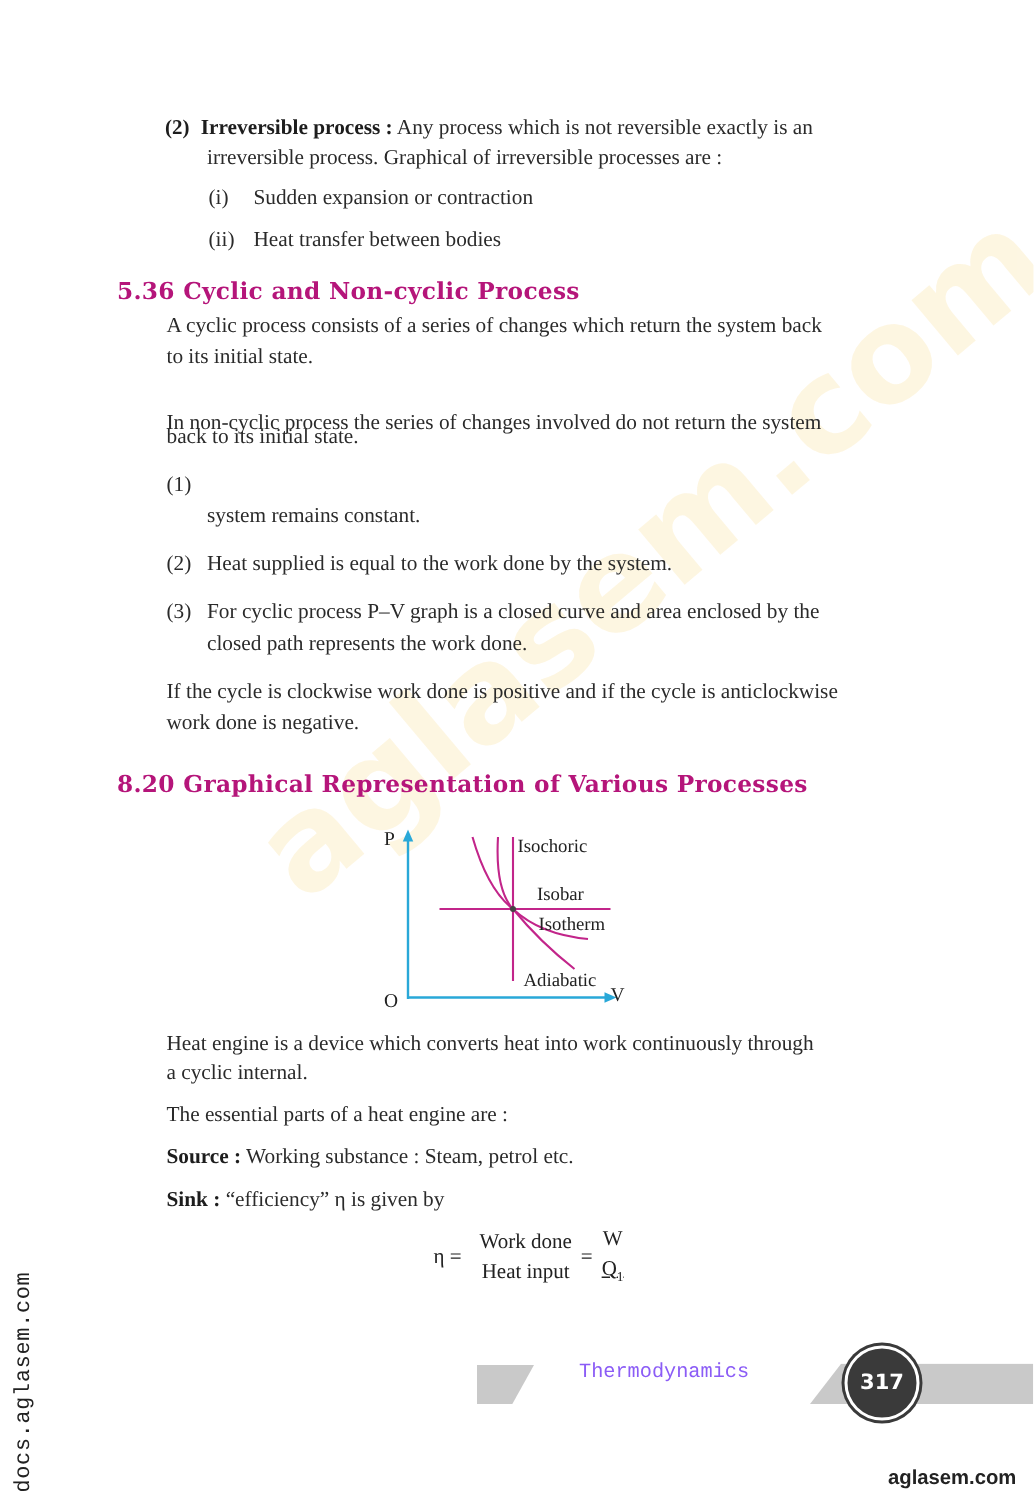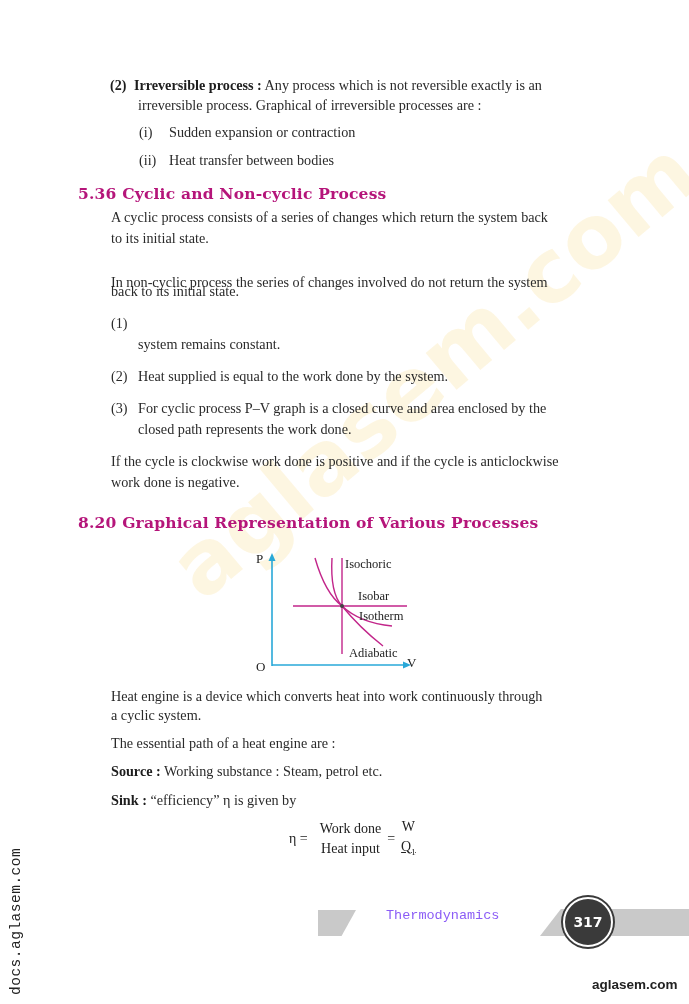--- a/index.html
+++ b/index.html
@@ -112,22 +112,22 @@
   <span class="abs" style="left:11px; top:3px; font-size:13px;">P</span>
   <span class="abs" style="left:11px; top:111px; font-size:13px;">O</span>
   <span class="abs" style="left:162px; top:107px; font-size:13px;">V</span>
   <span class="abs" style="left:100px; top:9px; font-size:12.5px;">Isochoric</span>
   <span class="abs" style="left:113px; top:41px; font-size:12.5px;">Isobar</span>
   <span class="abs" style="left:114px; top:61px; font-size:12.5px;">Isotherm</span>
   <span class="abs" style="left:104px; top:98px; font-size:12.5px;">Adiabatic</span>
 </div>
 
 <div class="abs txt" style="left:111px; top:686px; white-space:nowrap;">Heat engine is a device which converts heat into work continuously through</div>
-<div class="abs txt" style="left:111px; top:705px;">a cyclic system.</div>
-<div class="abs txt" style="left:111px; top:733px;">The essential path of a heat engine are :</div>
+<div class="abs txt" style="left:111px; top:705px;">a cyclic internal.</div>
+<div class="abs txt" style="left:111px; top:733px;">The essential parts of a heat engine are :</div>
 <div class="abs txt" style="left:111px; top:761px; white-space:nowrap;">
   <span class="b">Source :</span><span> Working substance : Steam, petrol etc.</span>
 </div>
 <div class="abs txt" style="left:111px; top:790px; white-space:nowrap;">
   <span class="b">Sink :</span><span> “efficiency” η is given by</span>
 </div>
 
 <div class="abs" style="left:289px; top:817px; font-size:14px; color:#222; display:flex; align-items:center; gap:6px;">
   <span>η =</span>
   <span class="frac" style="margin-left:6px;">

